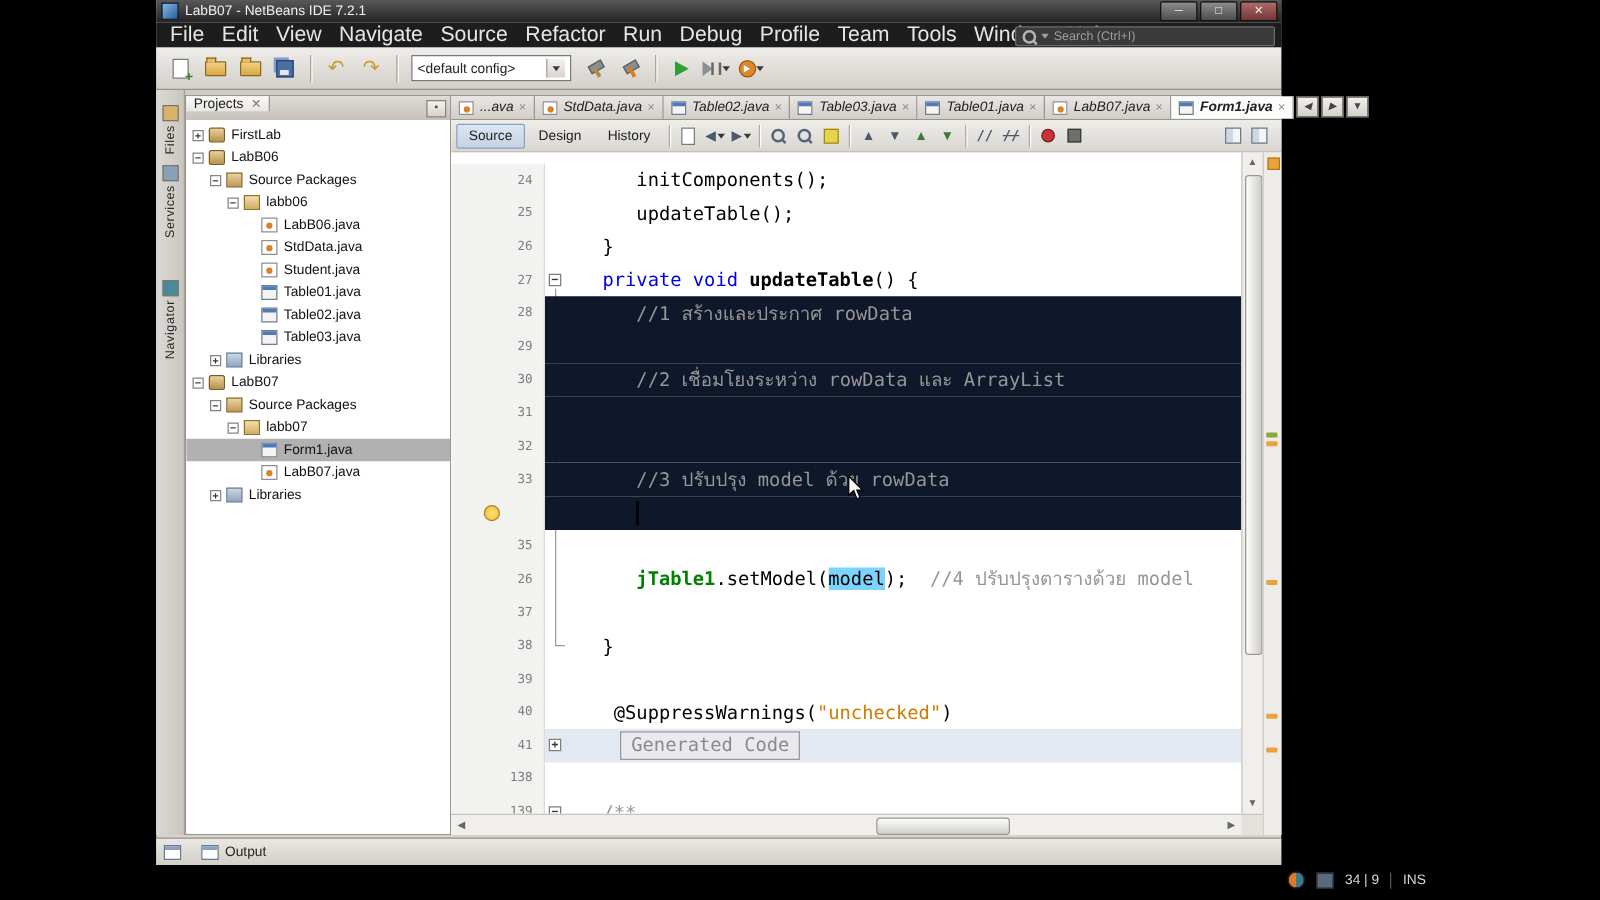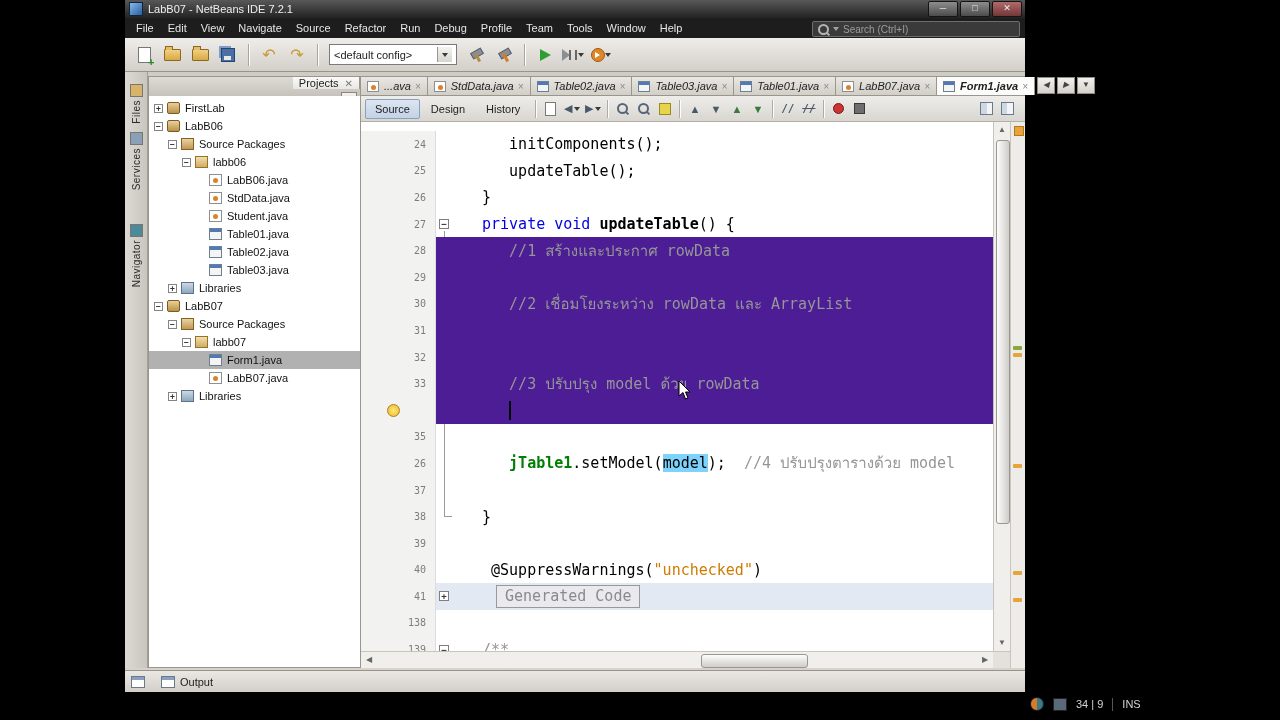--- a/index.html
+++ b/index.html
@@ -14,21 +14,21 @@
   .nbicon{width:12px;height:12px;background:linear-gradient(135deg,#86b9e8,#2a5d9e);
     border:1px solid #10243c;margin-right:5px;flex:none;}
   .winbtns{margin-left:auto;display:flex;padding-right:3px;}
   .wbtn{width:28px;height:14px;border:1px solid #141414;border-radius:2px;margin-left:2px;
     background:linear-gradient(#8d8d8d,#4c4c4c);color:#eee;font-size:9px;line-height:12px;text-align:center;}
   .wbtn.close{background:linear-gradient(#b06a6a,#733737);}
 
   
   .menubar{position:absolute;left:0;top:18px;right:0;height:20px;background:#1d1d1d;
     display:flex;align-items:center;padding-left:4px;box-sizing:border-box;}
-  .mi{color:#e6e6e6;font-size:11px;padding:2px 7px;white-space:nowrap;}
+  .mi{color:#e6e6e6;font-size:17px;padding:2px 7px;white-space:nowrap;}
   .searchbox{position:absolute;right:5px;top:3px;width:196px;height:14px;background:#3a3a3a;
     border:1px solid #6d6d6d;border-radius:2px;display:flex;align-items:center;padding:0 5px;gap:4px;}
   .mag{width:7px;height:7px;border:2px solid #b5b5b5;border-radius:50%;position:relative;flex:none;}
   .mag::after{content:"";position:absolute;width:4px;height:2px;background:#b5b5b5;
     transform:rotate(45deg);right:-3px;bottom:-2px;}
   .sdd{width:0;height:0;border-left:3px solid transparent;border-right:3px solid transparent;
     border-top:4px solid #a0a0a0;}
   .search-text{color:#9c9c9c;font-size:10px;white-space:nowrap;}
 
   
@@ -67,21 +67,21 @@
   .strip-btn{display:flex;flex-direction:column;align-items:center;gap:3px;margin-top:8px;}
   .strip-btn.gap{margin-top:34px;}
   .strip-ic{width:11px;height:11px;border:1px solid #7a766e;flex:none;}
   .sic0{background:#d8b46a;} .sic1{background:#8aa0b8;} .sic2{background:#4a8a9a;}
   .strip-lb{writing-mode:vertical-rl;transform:rotate(180deg);font-size:10px;color:#2a2a2a;letter-spacing:.5px;}
 
   
   .projects{position:absolute;left:23px;top:4px;width:213px;bottom:0;background:#fff;
     border:1px solid #9a968e;box-sizing:border-box;}
   .phead{height:19px;background:linear-gradient(#dedbd6,#c6c2bb);border-bottom:1px solid #9a968e;
-    display:flex;align-items:flex-end;flex-direction:column;}
+    display:flex;align-items:flex-start;}
   .ptab{background:linear-gradient(#fbfaf9,#e9e7e3);border-right:1px solid #9a968e;display:flex;
     align-items:center;padding:0 6px;gap:6px;font-size:11px;color:#222;}
   .ptab .tx{color:#7a7a7a;font-size:10px;}
   .pmin{margin-left:auto;width:14px;height:12px;margin-top:3px;margin-right:3px;border:1px solid #8a867e;
     background:linear-gradient(#f4f3f1,#d6d2cc);font-size:8px;line-height:10px;text-align:center;color:#444;}
   .ptree{position:absolute;left:0;right:0;top:19px;bottom:0;overflow:hidden;background:#fff;padding-top:3px;}
   .trow{display:flex;align-items:center;height:18px;font-size:11px;white-space:nowrap;color:#111;}
   .trow.tsel{background:#b1b1b1;}
   .exp{width:9px;height:9px;border:1px solid #848484;background:#fff;color:#333;font:bold 8px/8px "DejaVu Sans Mono",monospace;
     text-align:center;margin-right:4px;flex:none;box-sizing:border-box;}
@@ -127,21 +127,21 @@
   .ebody{position:absolute;left:0;top:45px;right:0;bottom:0;}
   .code-area{position:absolute;left:0;top:0;right:32px;bottom:17px;background:#fff;overflow:hidden;}
   .guide-v{position:absolute;left:83px;top:109px;width:1px;height:286px;background:#9a9a9a;}
   .guide-t{position:absolute;left:83px;top:394px;width:8px;height:1px;background:#9a9a9a;}
   .code-lines{position:absolute;left:0;top:0;right:0;padding-top:9px;}
   .cl{display:flex;height:26.6px;align-items:center;font-family:"DejaVu Sans Mono",monospace;font-size:15px;}
   .ln{width:75px;align-self:stretch;display:flex;align-items:center;justify-content:flex-end;
     padding-right:9px;box-sizing:border-box;color:#7d7d7d;font-size:10px;background:#f2f2f0;
     border-right:1px solid #dcdcdc;flex:none;}
   .rest{flex:1;align-self:stretch;display:flex;align-items:center;gap:25px;}
-  .cl.sel .rest{background:#4c1d95;}
+  .cl.sel .rest{background:#0f172a;}
   .cl.foldrow .rest{background:#e3e9f3;}
   .foldcol{width:16px;align-self:stretch;display:flex;align-items:center;justify-content:center;flex:none;}
   .fbox{width:10px;height:10px;border:1px solid #7e7e7e;background:#fff;color:#333;
     font:bold 9px/8px "DejaVu Sans Mono",monospace;text-align:center;box-sizing:border-box;}
   .body{white-space:pre;display:flex;align-items:center;padding-left:5px;}
   .sg-p{color:#000;} .sg-k{color:#0000e6;} .sg-b{color:#000;font-weight:bold;}
   .sg-c{color:#969696;} .sg-s{color:#ce7b00;} .sg-f{color:#008000;font-weight:bold;}
   .sg-hl{color:#000;background:#7dd3fc;}
   .caret-bar{display:inline-block;width:2px;height:19px;background:#000;}
   .foldbox{border:1px solid #999;background:#e9e9ef;color:#8a8a8a;padding:0 8px;margin-left:5px;

